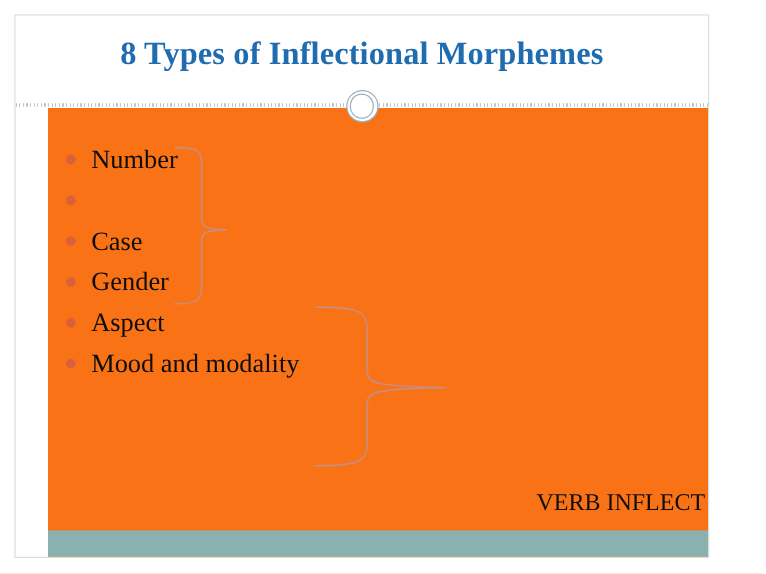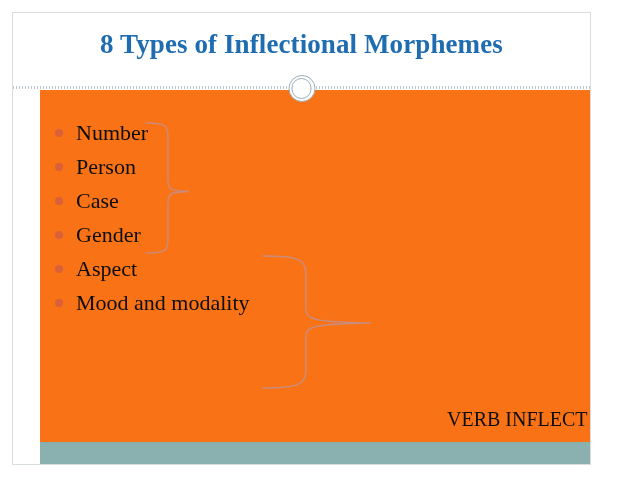--- a/index.html
+++ b/index.html
@@ -170,21 +170,20 @@
 
   <div id="body-area">
 
     <ul id="bullet-list">
       <li class="bullet-row">
         <span class="bullet-dot"></span>
         <span class="bullet-label">Number</span>
       </li>
       <li class="bullet-row">
         <span class="bullet-dot"></span>
-        <span class="bullet-label">Person</span>
       </li>
       <li class="bullet-row">
         <span class="bullet-dot"></span>
         <span class="bullet-label">Case</span>
       </li>
       <li class="bullet-row">
         <span class="bullet-dot"></span>
         <span class="bullet-label">Gender</span>
       </li>
       <li class="bullet-row">

